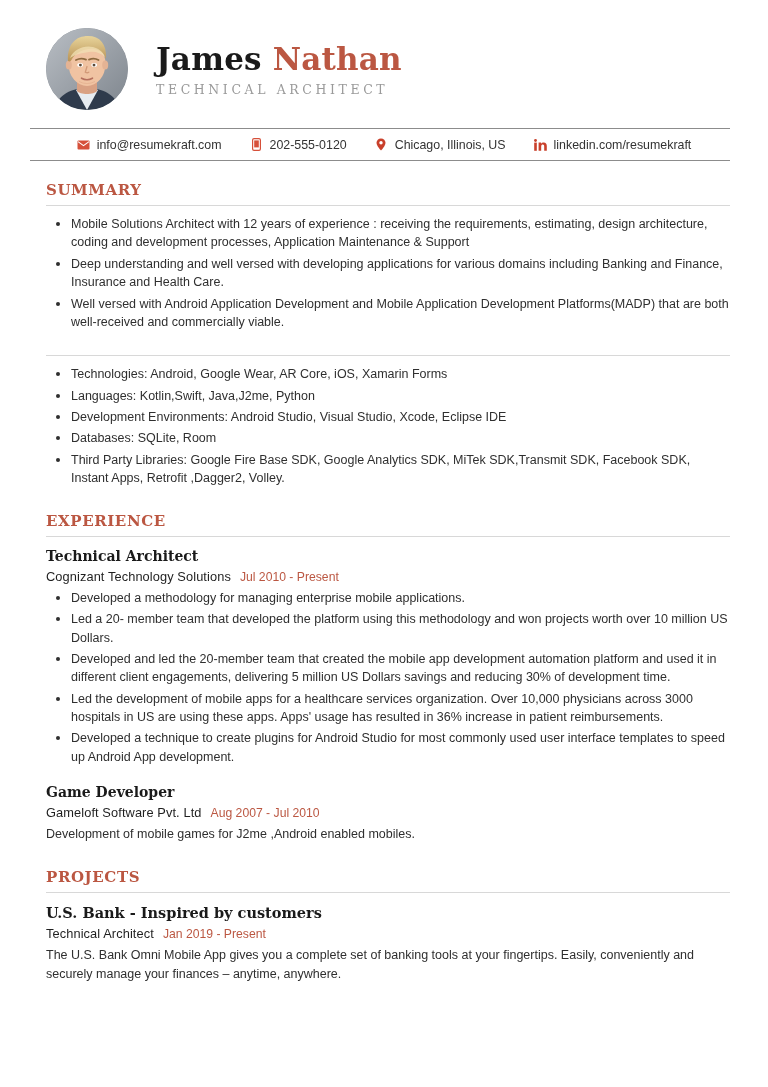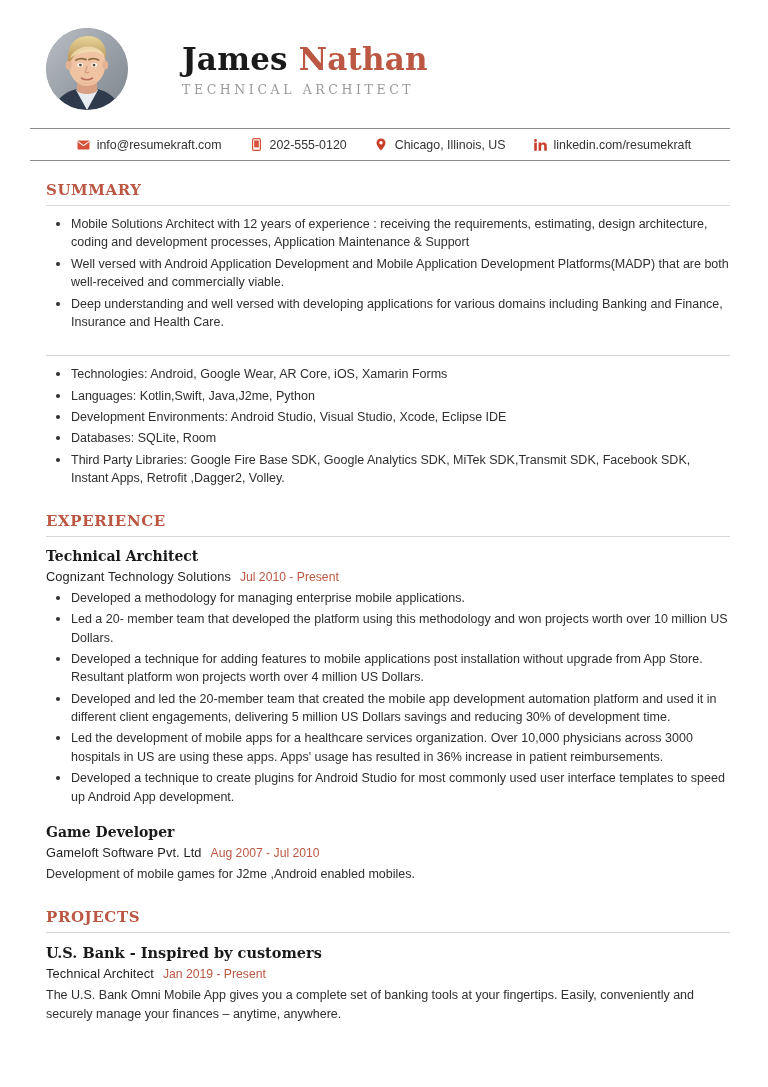--- a/index.html
+++ b/index.html
@@ -24,21 +24,20 @@
     padding: 0;
     position: relative;
   }
 
   
   .header {
     display: flex;
     align-items: center;
     padding: 24px 38px 14px 46px;
     height: 128px;
-    gap: 26px;
   }
 
   .avatar {
     width: 82px;
     height: 82px;
     border-radius: 50%;
     flex: 0 0 82px;
     overflow: hidden;
     position: relative;
     background: #8e949c;
@@ -315,22 +314,22 @@
 
   <div class="rule"></div>
 
   <div class="content">
 
     <div class="section">
       <div class="section-title">SUMMARY</div>
       <div class="section-rule"></div>
       <ul class="bullets">
         <li>Mobile Solutions Architect with 12 years of experience : receiving the requirements, estimating, design architecture, coding and development processes, Application Maintenance &amp; Support</li>
+        <li>Deep understanding and well versed with developing applications for various domains including Banking and Finance, Insurance and Health Care.</li>
         <li>Well versed with Android Application Development and Mobile Application Development Platforms(MADP) that are both well-received and commercially viable.</li>
-        <li>Deep understanding and well versed with developing applications for various domains including Banking and Finance, Insurance and Health Care.</li>
       </ul>
     </div>
 
     <div class="spacer-lg"></div>
 
     <div class="section">
       <div class="section-rule"></div>
       <ul class="bullets">
         <li>Technologies: Android, Google Wear, AR Core, iOS, Xamarin Forms</li>
         <li>Languages: Kotlin,Swift, Java,J2me, Python</li>
@@ -348,21 +347,20 @@
 
       <div class="job">
         <div class="job-role">Technical Architect</div>
         <div class="job-meta">
           <span class="job-company">Cognizant Technology Solutions</span>
           <span class="job-dates">Jul 2010 - Present</span>
         </div>
         <ul class="bullets">
           <li>Developed a methodology for managing enterprise mobile applications.</li>
           <li>Led a 20- member team that developed the platform using this methodology and won projects worth over 10 million US Dollars.</li>
-          <li>Developed a technique for adding features to mobile applications post installation without upgrade from App Store. Resultant platform won projects worth over 4 million US Dollars.</li>
           <li>Developed and led the 20-member team that created the mobile app development automation platform and used it in different client engagements, delivering 5 million US Dollars savings and reducing 30% of development time.</li>
           <li>Led the development of mobile apps for a healthcare services organization. Over 10,000 physicians across 3000 hospitals in US are using these apps. Apps' usage has resulted in 36% increase in patient reimbursements.</li>
           <li>Developed a technique to create plugins for Android Studio for most commonly used user interface templates to speed up Android App development.</li>
         </ul>
       </div>
 
       <div class="spacer-md"></div>
 
       <div class="job">
         <div class="job-role">Game Developer</div>

